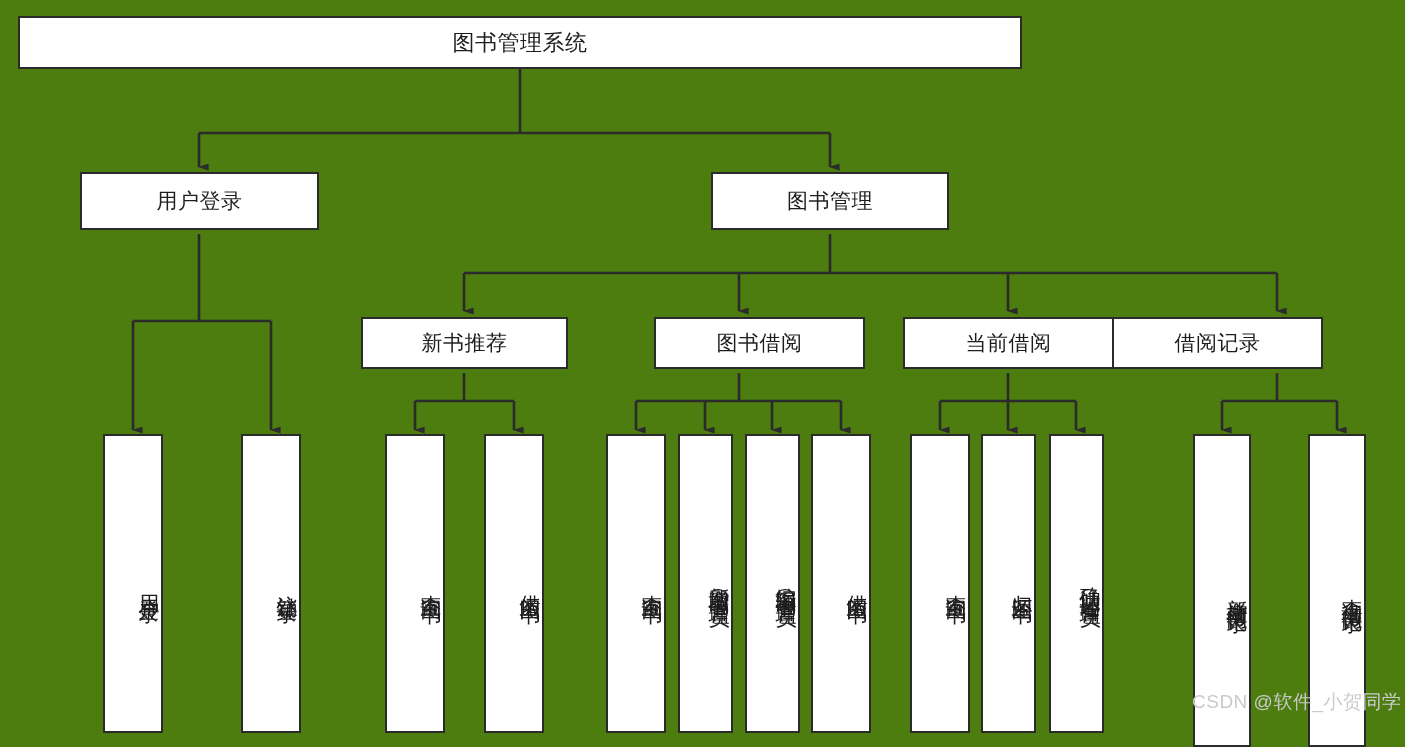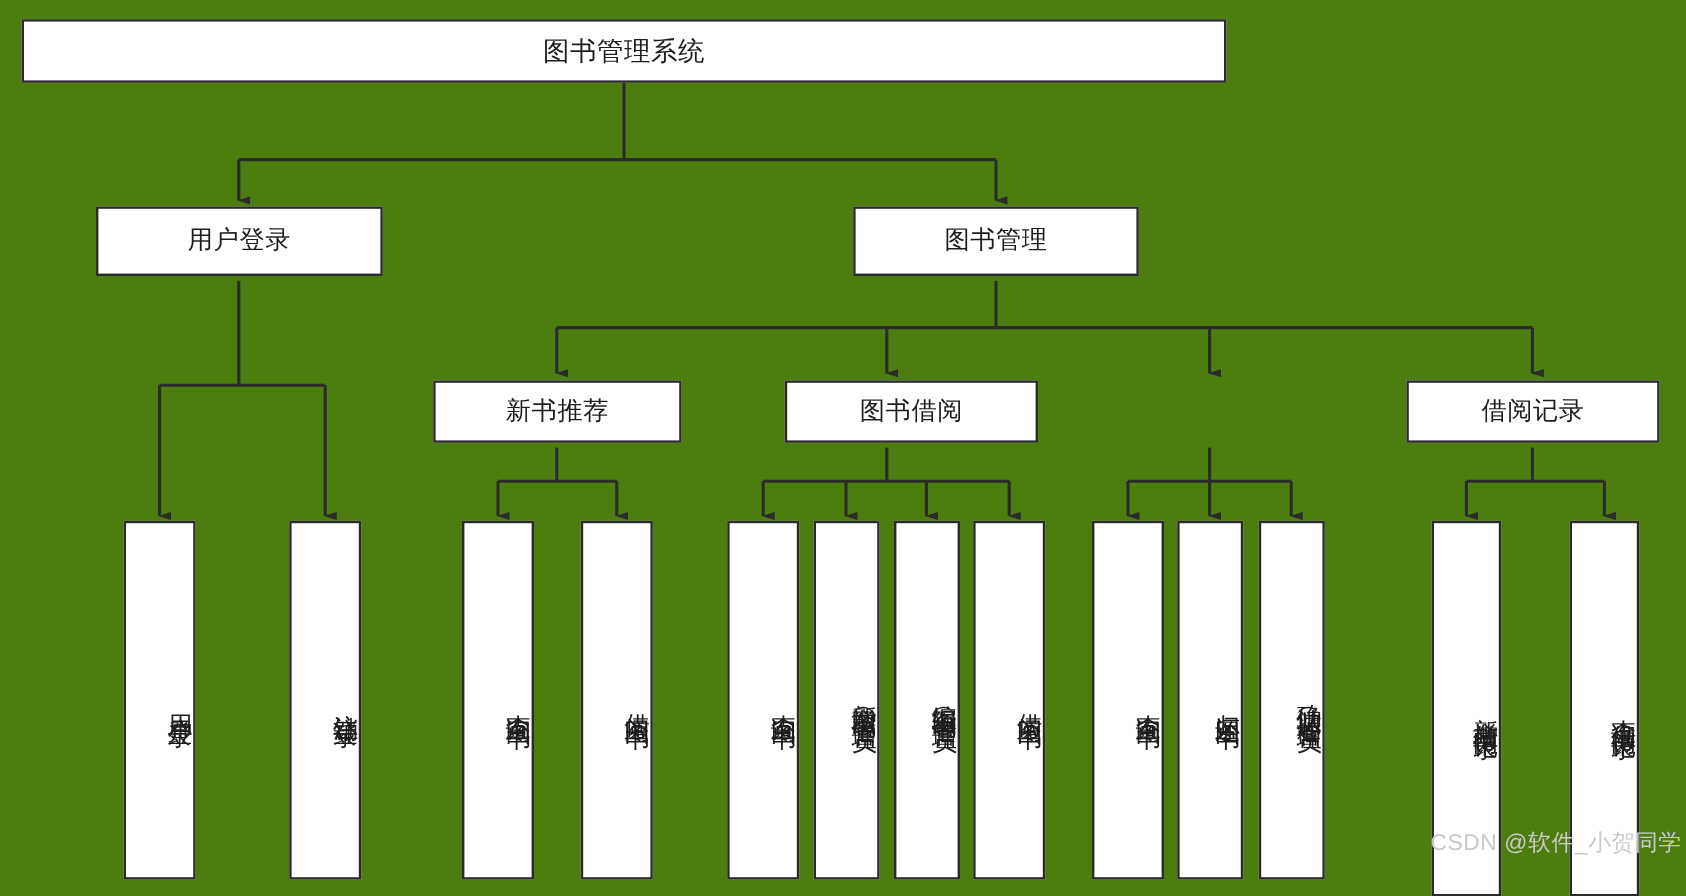--- a/index.html
+++ b/index.html
@@ -140,22 +140,25 @@
   </div>
 
   <div class="node node-h" style="left:361px; top:317px; width:207px; height:52px;">
     <span>新书推荐</span>
   </div>
 
   <div class="node node-h" style="left:654px; top:317px; width:211px; height:52px;">
     <span>图书借阅</span>
   </div>
 
-
-  <div class="node node-h" style="left:1172px; top:317px; width:211px; height:52px;">
+  <div class="node node-h" style="left:903px; top:317px; width:211px; height:52px;">
+    <span>当前借阅</span>
+  </div>
+
+  <div class="node node-h" style="left:1112px; top:317px; width:211px; height:52px;">
     <span>借阅记录</span>
   </div>
 
   <div class="node node-v" style="left:103px; top:434px; width:60px; height:299px;">
     <span class="vtext">用户登录</span>
   </div>
 
   <div class="node node-v" style="left:241px; top:434px; width:60px; height:299px;">
     <span class="vtext">注销登录</span>
   </div>

